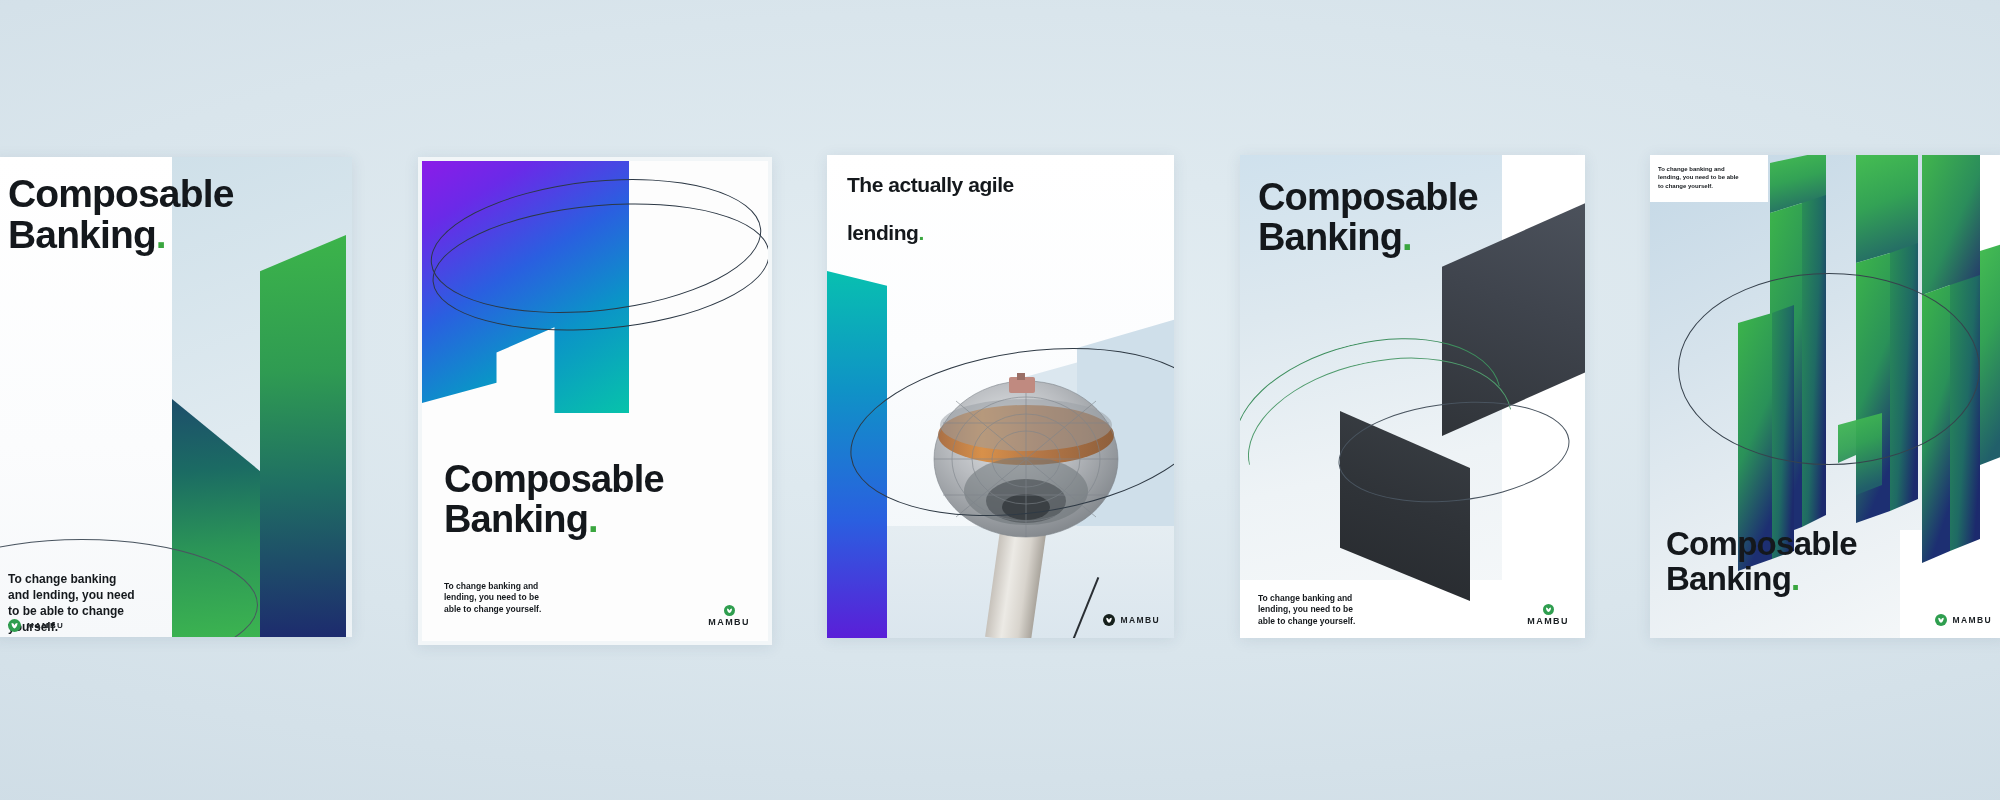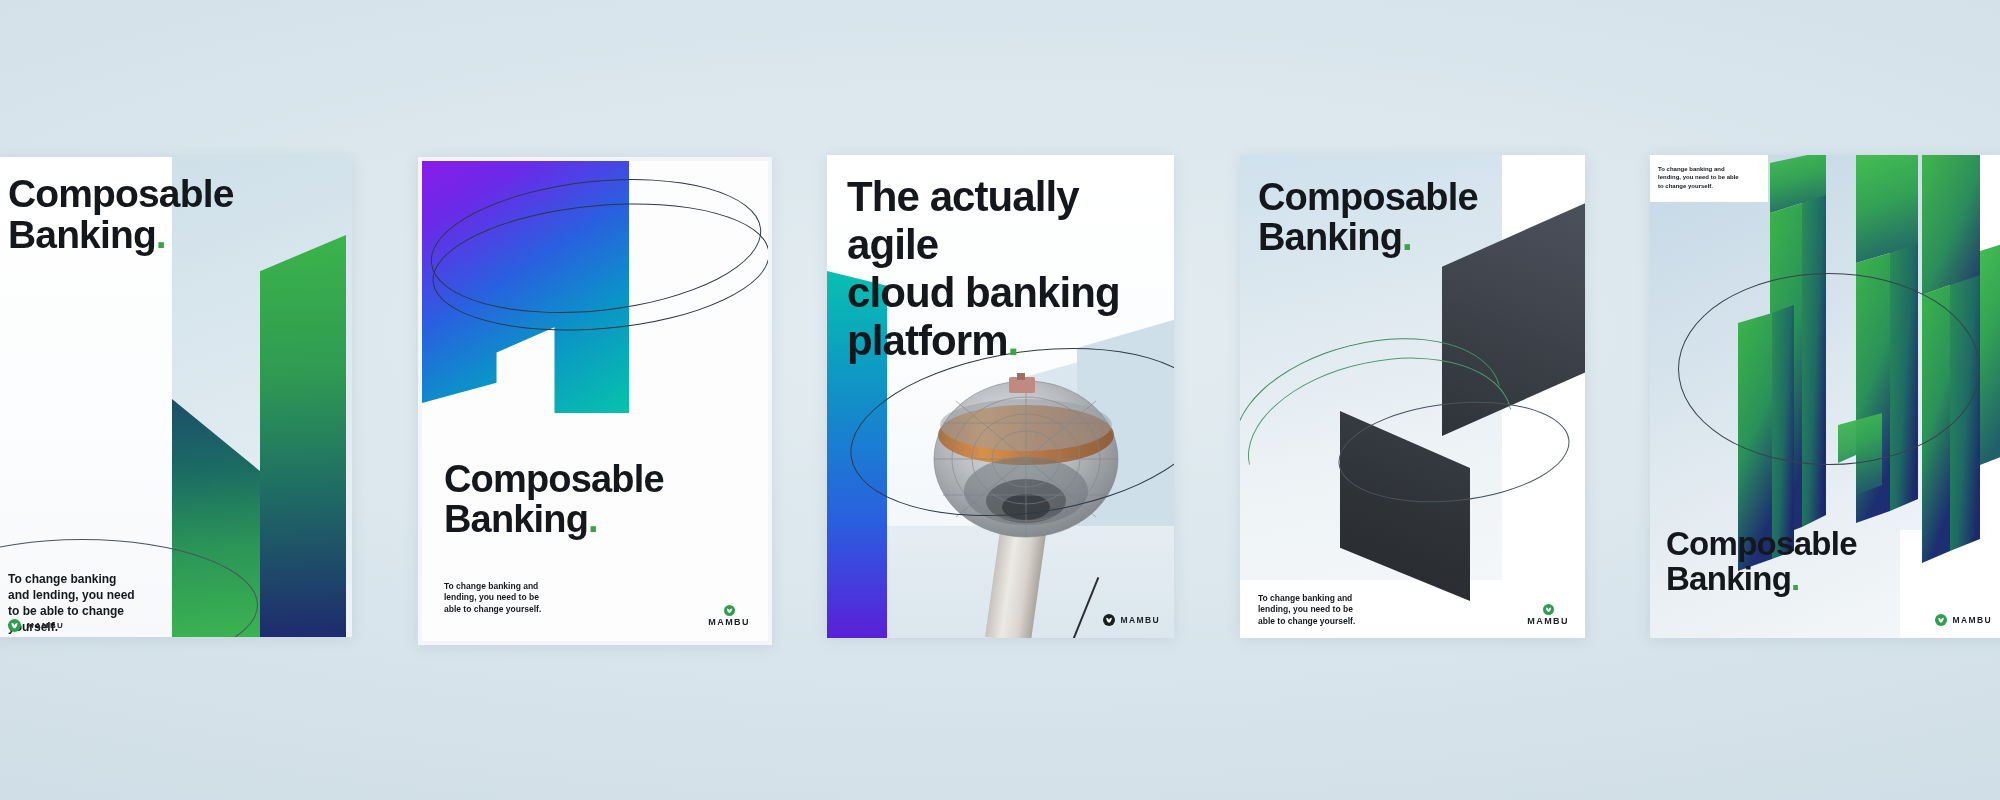--- a/index.html
+++ b/index.html
@@ -170,21 +170,21 @@
   }
   #p3 .diag {
     position: absolute; left: 258px; top: 420px; width: 2px; height: 66px;
     background: #2a2f34; transform: rotate(22deg); z-index: 14;
   }
   #p3 .arc {
     position: absolute; left: 22px; top: 196px; width: 360px; height: 160px;
     border: 1px solid #2f3a45; border-radius: 50%;
     transform: rotate(-8deg); z-index: 18;
   }
-  #p3 .headline { left: 20px; top: 18px; font-size: 42px; line-height: 1.14; }
+  #p3 .headline { left: 20px; top: 18px; font-size: 21px; line-height: 1.14; }
   #p3 .logo     { right: 14px; bottom: 12px; }
 
   
   #p4 { left: 1240px; top: 155px; width: 345px; height: 483px; }
   #p4 .sheet {
     position: absolute; inset: 0;
     background: linear-gradient(168deg, #cfe1ed 0%, #dde8ef 30%, #eef3f6 62%, #f7f9fa 100%);
   }
   #p4 .white-right {
     position: absolute; right: 0; top: 0; width: 83px; bottom: 0;
@@ -344,21 +344,21 @@
           <path d="M12 50 L178 50"></path>
           <path d="M12 122 L178 122"></path>
         </g>
         <rect x="78" y="4" width="26" height="16" rx="2" fill="#c08a80"></rect>
         <rect x="86" y="0" width="8" height="7" fill="#9a6f66"></rect>
       </svg>
       <div class="diag"></div>
       <div class="arc"></div>
     </div>
 
-    <div class="headline"><span>The actually agile</span><br><span>cloud banking</span><br><span>platform</span><span class="dot">.</span></div>
+    <div class="headline"><span>The actually agile</span><br><br><span>lending</span><span class="dot">.</span></div>
 
     <div class="logo">
       <svg class="logo-mark" width="12" height="12" viewBox="0 0 24 24">
         <circle cx="12" cy="12" r="12" fill="#16201c"></circle>
         <path d="M6.5 7.5 C 9 7.5 11 9 12 12 C 13 9 15 7.5 17.5 7.5 C 17.5 13 15 16.5 12 17.5 C 9 16.5 6.5 13 6.5 7.5 Z" fill="#ffffff"></path>
       </svg>
       <span class="logo-word" style="font-size:8.5px">MAMBU</span>
     </div>
   </div>
 

